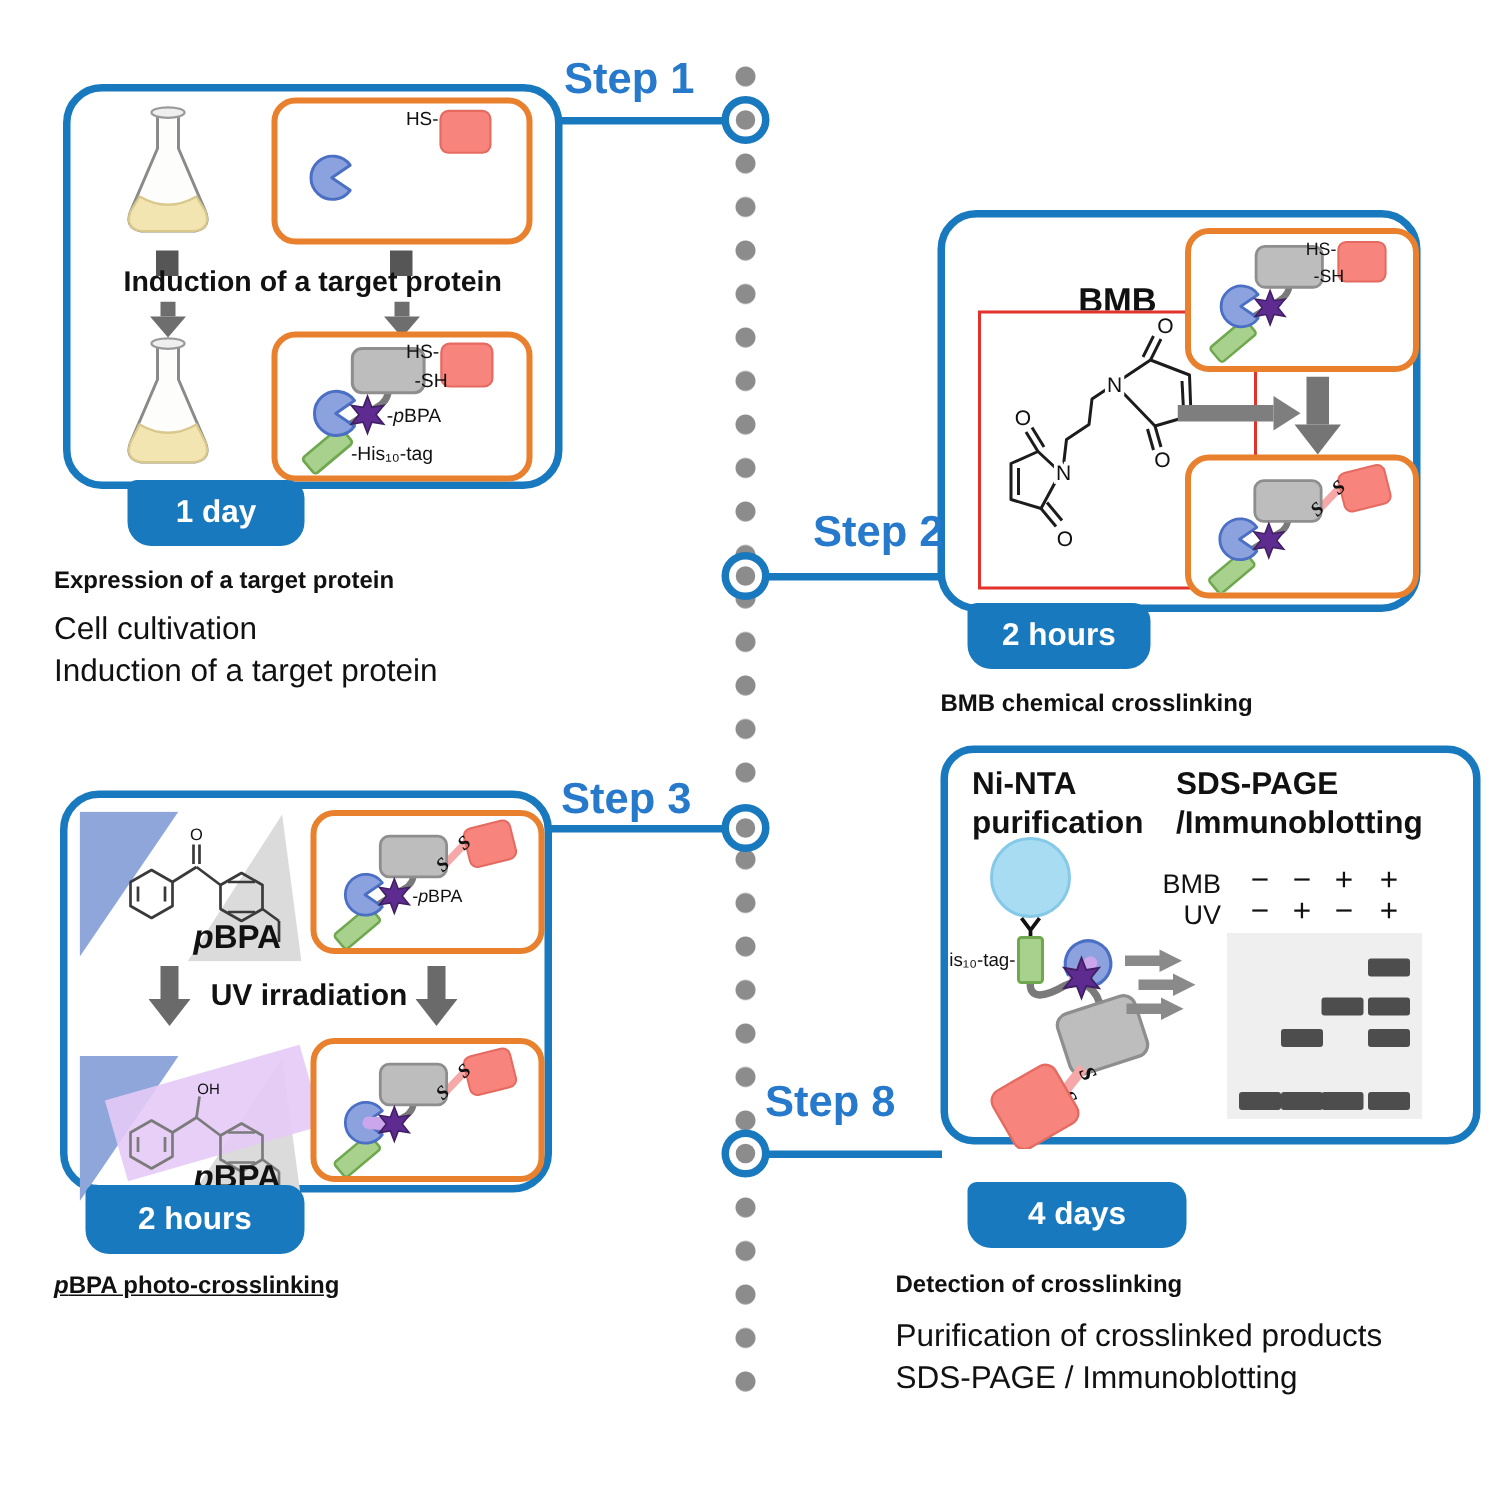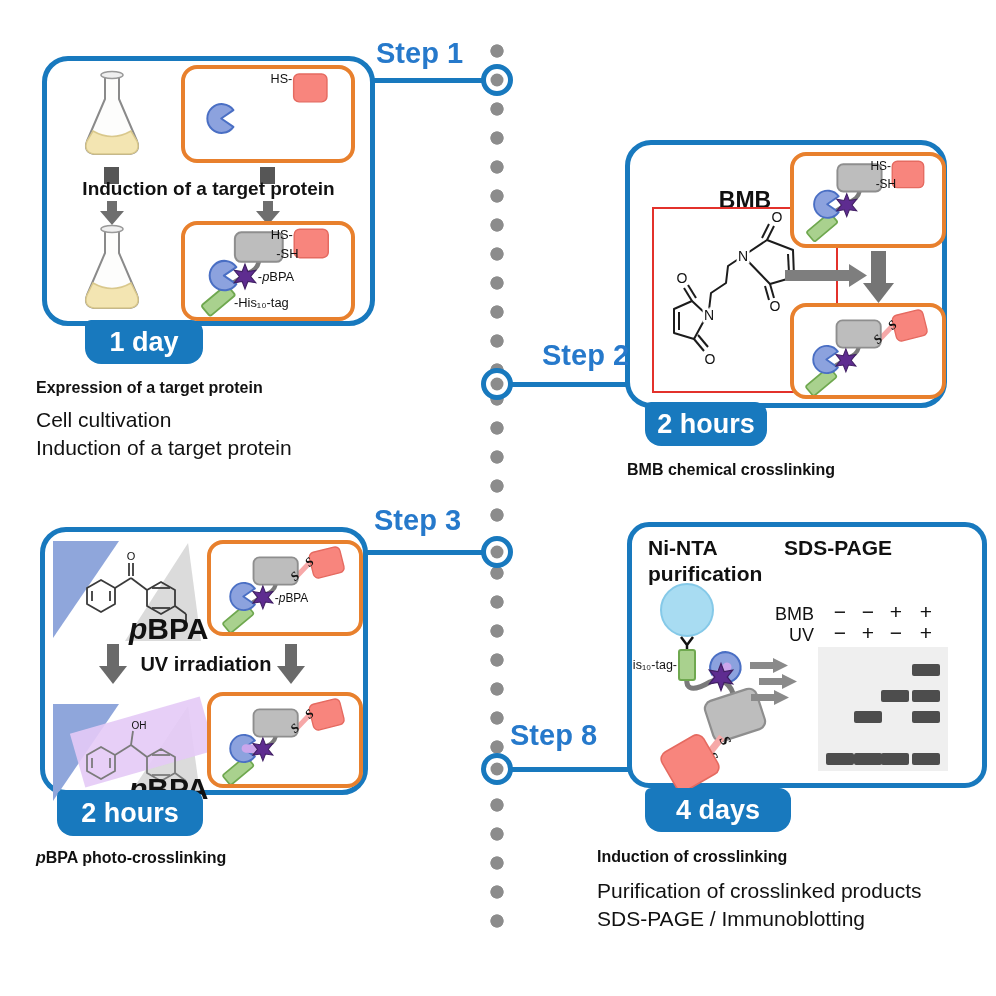--- a/index.html
+++ b/index.html
@@ -13,33 +13,33 @@
         background-size:14px 29px;background-repeat:repeat-y;z-index:1;}
   .node{position:absolute;width:22px;height:22px;border:5px solid var(--blue);border-radius:50%;background:#fff;z-index:4;}
   .node::after{content:"";position:absolute;left:50%;top:50%;transform:translate(-50%,-50%);
         width:13px;height:13px;border-radius:50%;background:#8C8C8C;}
   .conn{position:absolute;height:5px;background:var(--blue);z-index:3;}
   .step-label{position:absolute;color:var(--blueText);font-weight:bold;font-size:29px;z-index:5;white-space:nowrap;}
   
   .panel{position:absolute;border:5px solid var(--blue);border-radius:26px;background:#fff;z-index:2;box-sizing:border-box;}
   .obox{position:absolute;border:4px solid var(--orange);border-radius:16px;background:#fff;box-sizing:border-box;}
   .obox svg{width:100%;height:100%;display:block;}
-  .badge{position:absolute;background:var(--blue);color:#fff;font-weight:bold;font-size:27px;
+  .badge{position:absolute;background:var(--blue);color:#fff;font-weight:bold;font-size:21px;
          text-align:center;border-radius:6px 12px 16px 16px;z-index:5;display:flex;align-items:center;justify-content:center;}
   .sec-title{position:absolute;font-size:16px;font-weight:bold;color:#111;white-space:nowrap;}
   .sec-line{position:absolute;font-size:21px;color:#111;white-space:nowrap;}
   .it{font-style:italic;}
   .ind-label{position:absolute;left:0;right:0;text-align:center;font-weight:bold;font-size:19px;color:#111;z-index:3;}
   .stub{position:absolute;width:15px;height:17px;background:#565656;}
   .bmb-label{position:absolute;text-align:center;font-weight:bold;font-size:23px;color:#111;}
   .redbox{position:absolute;border:2.5px solid #E3312B;background:#fff;box-sizing:border-box;}
   .uv-label{position:absolute;text-align:center;font-weight:bold;font-size:20px;color:#111;white-space:nowrap;}
   .tri{position:absolute;}
   .beam{position:absolute;background:#E4CAF6;opacity:.9;}
-  .pbpa-big{position:absolute;font-weight:bold;font-size:30px;color:#111;white-space:nowrap;}
+  .pbpa-big{position:absolute;font-weight:bold;font-size:22px;color:#111;white-space:nowrap;}
   .head{position:absolute;font-weight:bold;font-size:21px;line-height:26px;color:#111;white-space:nowrap;}
   .gel{position:absolute;background:#EFEFEF;}
   .band{position:absolute;width:28px;height:12px;background:#4D4D4D;border-radius:2px;}
   .gel-sym{position:absolute;width:26px;text-align:center;font-size:21px;color:#111;}
   .gel-lab{position:absolute;text-align:right;font-size:18px;color:#111;}
   svg text{fill:#111;}
 </style>
 </head>
 <body>
 
@@ -72,21 +72,21 @@
   <div class="node" style="left:481px;top:64px;"></div>
   <div class="node" style="left:481px;top:368px;"></div>
   <div class="node" style="left:481px;top:536px;"></div>
   <div class="node" style="left:481px;top:753px;"></div>
   <div class="conn" style="left:372px;top:78px;width:110px;"></div>
   <div class="conn" style="left:512px;top:382px;width:116px;"></div>
   <div class="conn" style="left:366px;top:550px;width:116px;"></div>
   <div class="conn" style="left:512px;top:767px;width:116px;"></div>
   <div class="step-label" style="left:376px;top:37px;">Step 1</div>
   <div class="step-label" style="left:510px;top:339px;margin-left:32px;">Step 2</div>
-  <div class="step-label" style="left:374px;top:504px;text-align:center;">Step 3</div>
+  <div class="step-label" style="left:374px;top:517px;text-align:center;">Step 3</div>
   <div class="step-label" style="left:510px;top:719px;">Step 8</div>
 
   <div class="panel" style="left:42px;top:56px;width:333px;height:270px;">
 
     <svg class="abs" style="left:36px;top:8px;" width="58" height="98" viewBox="0 0 58 98">
       <path d="M22,6 L22,30 L4,72 Q0,83 11,85 L47,85 Q58,83 54,72 L36,30 L36,6" fill="#FDFDFC" stroke="#8A8A8A" stroke-width="2" stroke-linejoin="round"></path>
       <path d="M10,62 L4,72 Q0,83 11,85 L47,85 Q58,83 54,72 L48,62 Q29,73 10,62 Z" fill="#F3E5B2" stroke="#D9C88C" stroke-width="1.5"></path>
       <ellipse cx="29" cy="6" rx="11" ry="3.5" fill="#EFEFEF" stroke="#999" stroke-width="1.5"></ellipse>
     </svg>
 
@@ -288,29 +288,30 @@
           <text transform="translate(119,23) rotate(-42)">S</text>
         </g>
         <use href="#greenrect" transform="translate(32,86) rotate(-40)"></use>
         <use href="#pacman" transform="translate(37,60)"></use>
         <line x1="41" y1="60" x2="59" y2="61" stroke="#CBA6EC" stroke-width="10" stroke-linecap="round"></line>
         <use href="#star" transform="translate(61,61)"></use>
       </svg>
     </div>
   </div>
   <div class="badge" style="left:57px;top:790px;width:146px;height:46px;">2 hours</div>
-  <div class="sec-title" style="left:36px;top:849px;"><span class="it">p</span><span>BPA photo-crosslinking</span></div>
-
-  <div class="panel" style="left:627px;top:522px;width:360px;height:266px;border-radius:22px;">
+  <div class="sec-title" style="left:36px;top:849px;text-decoration:underline;"><span class="it">p</span><span>BPA photo-crosslinking</span></div>
+
+  <div class="panel" style="left:627px;top:497px;width:360px;height:266px;border-radius:22px;">
     <div class="head" style="left:16px;top:8px;">
       <div>Ni-NTA</div>
         <div>purification</div>
     </div>
     <div class="head" style="left:152px;top:8px;">
       <div>SDS-PAGE</div>
+        <div>/Immunoblotting</div>
     </div>
 
     <svg class="abs" style="left:0px;top:50px;" width="180" height="214" viewBox="0 0 180 214">
       <circle cx="55" cy="33" r="26" fill="#A8DCF2" stroke="#85C9E8" stroke-width="2"></circle>
       <path d="M49,60 L55,68 M61,60 L55,68 M55,68 L55,73" stroke="#111" stroke-width="2.5" fill="none"></path>
       <path d="M55,101 C53,116 66,112 78,105 C90,99 100,108 102,121" fill="none" stroke="#7A7A7A" stroke-width="5" stroke-linecap="round"></path>
       <rect x="47" y="73" width="16" height="30" rx="2" fill="#A9D18E" stroke="#6FA84F" stroke-width="2"></rect>
       <text x="45" y="92" text-anchor="end" font-size="12.5">His₁₀-tag-</text>
       <use href="#pacman" transform="translate(94,89) rotate(115) scale(0.95)"></use>
       <line x1="85" y1="99" x2="95" y2="90" stroke="#CBA6EC" stroke-width="9" stroke-linecap="round"></line>
@@ -348,17 +349,17 @@
       <div class="band" style="left:94px;top:43px;"></div>
       <div class="band" style="left:36px;top:64px;"></div>
       <div class="band" style="left:94px;top:64px;"></div>
       <div class="band" style="left:8px;top:106px;"></div>
       <div class="band" style="left:36px;top:106px;"></div>
       <div class="band" style="left:63px;top:106px;"></div>
       <div class="band" style="left:94px;top:106px;"></div>
     </div>
   </div>
   <div class="badge" style="left:645px;top:788px;width:146px;height:44px;">4 days</div>
-  <div class="sec-title" style="left:597px;top:848px;">Induction of crosslinking</div>
+  <div class="sec-title" style="left:597px;top:848px;">Detection of crosslinking</div>
   <div class="sec-line" style="left:597px;top:879px;">Purification of crosslinked products</div>
   <div class="sec-line" style="left:597px;top:907px;">SDS-PAGE / Immunoblotting</div>
 
 </div>
 
 </body></html>

